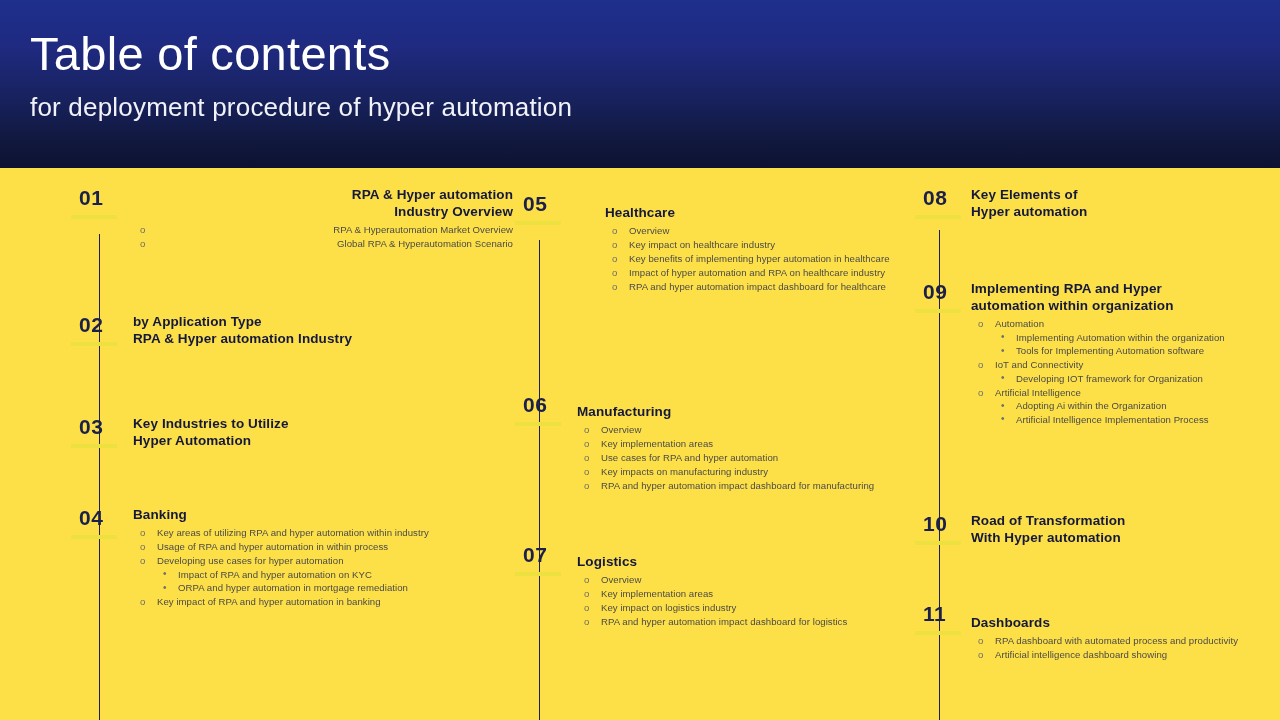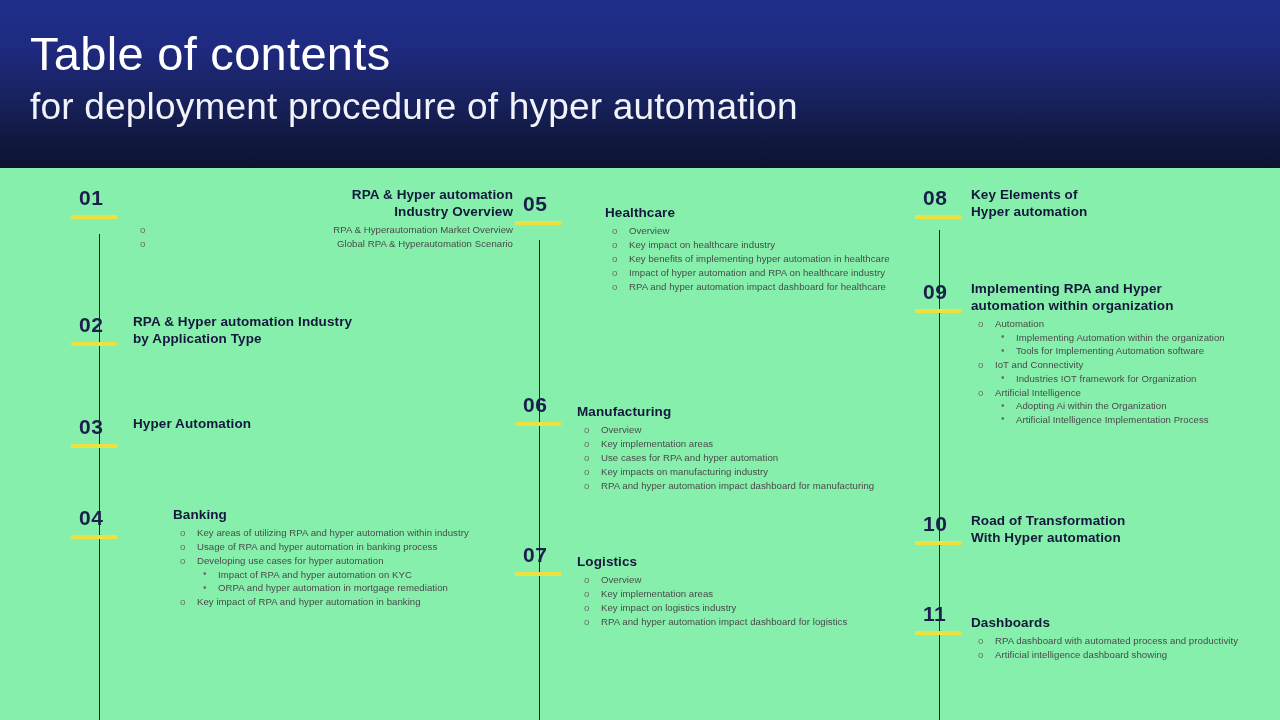--- a/index.html
+++ b/index.html
@@ -9,21 +9,21 @@
     height: 720px;
     overflow: hidden;
     background: #ffffff;
     font-family: "Liberation Sans", sans-serif;
   }
 
   .slide {
     position: relative;
     width: 1280px;
     height: 720px;
-    background: #86efac;
+    background: #fde047;
   }
 
   
   .header {
     position: absolute;
     left: 0; top: 0;
     width: 1280px;
     height: 168px;
     background: linear-gradient(to bottom, #1e2f8c 0%, #1f2a80 28%, #18225f 58%, #111940 82%, #0d1230 100%);
     overflow: hidden;
@@ -35,21 +35,21 @@
     font-size: 47px;
     line-height: 56px;
     font-weight: 400;
     letter-spacing: 0.3px;
     color: #ffffff;
   }
   .header-subtitle {
     position: absolute;
     left: 30px;
     top: 88px;
-    font-size: 37px;
+    font-size: 26px;
     line-height: 38px;
     font-weight: 400;
     letter-spacing: 0.2px;
     color: #f2f3fa;
   }
 
   
   .body-area {
     position: absolute;
     left: 15px;
@@ -199,48 +199,49 @@
             </ul>
           </div>
         </div>
         <div class="entry" style="top: 145px;">
           <div class="num-wrap">
             <div class="num">02</div>
             <div class="num-bar" style="background: rgb(236, 225, 62);"></div>
           </div>
           <div class="entry-content" style="top: 0px;">
             <div class="entry-title">
+              <span class="line2">by Application Type</span>
               <span class="line2">RPA &amp; Hyper automation Industry</span>
-              <span class="line2">by Application Type</span>
             </div>
           </div>
         </div>
         <div class="entry" style="top: 247px;">
           <div class="num-wrap">
             <div class="num">03</div>
             <div class="num-bar" style="background: rgb(236, 225, 62);"></div>
           </div>
           <div class="entry-content" style="top: 0px;">
             <div class="entry-title">
+              <span class="line2">Key Industries to Utilize</span>
               <span class="line2">Hyper Automation</span>
             </div>
           </div>
         </div>
         <div class="entry" style="top: 338px;">
           <div class="num-wrap">
             <div class="num">04</div>
             <div class="num-bar" style="background: rgb(236, 225, 62);"></div>
           </div>
-          <div class="entry-content" style="top: 0px; margin-left: 40px;">
+          <div class="entry-content" style="top: 0px;">
             <div class="entry-title">
               <span class="line2">Banking</span>
             </div>
             <ul class="bullets">
               <li><span class="mk">o</span><span>Key areas of utilizing RPA and hyper automation within industry</span></li>
-              <li><span class="mk">o</span><span>Usage of RPA and hyper automation in banking process</span></li>
+              <li><span class="mk">o</span><span>Usage of RPA and hyper automation in within process</span></li>
               <li><span class="mk">o</span><span>Developing use cases for  hyper automation</span><ul class="subbullets">
                   <li><span class="mk">•</span><span>Impact of RPA and hyper automation on KYC</span></li>
                   <li><span class="mk">•</span><span>ORPA and hyper automation in mortgage remediation</span></li>
                 </ul></li>
               <li><span class="mk">o</span><span>Key impact of RPA and hyper automation in banking</span></li>
             </ul>
           </div>
         </div>
       </div>
     <div class="column col-2">
@@ -322,21 +323,21 @@
             <div class="entry-title">
               <span class="line2">Implementing RPA and Hyper</span>
               <span class="line2">automation within organization</span>
             </div>
             <ul class="bullets">
               <li><span class="mk">o</span><span>Automation</span><ul class="subbullets">
                   <li><span class="mk">•</span><span>Implementing Automation within the organization</span></li>
                   <li><span class="mk">•</span><span>Tools for Implementing Automation software</span></li>
                 </ul></li>
               <li><span class="mk">o</span><span> IoT and Connectivity</span><ul class="subbullets">
-                  <li><span class="mk">•</span><span>Industries IOT framework for Organization</span></li>
+                  <li><span class="mk">•</span><span>Developing IOT framework for Organization</span></li>
                 </ul></li>
               <li><span class="mk">o</span><span>Artificial Intelligence</span><ul class="subbullets">
                   <li><span class="mk">•</span><span> Adopting Ai within the Organization</span></li>
                   <li><span class="mk">•</span><span>Artificial Intelligence Implementation Process</span></li>
                 </ul></li>
             </ul>
           </div>
         </div>
         <div class="entry" style="top: 344px;">
           <div class="num-wrap">

